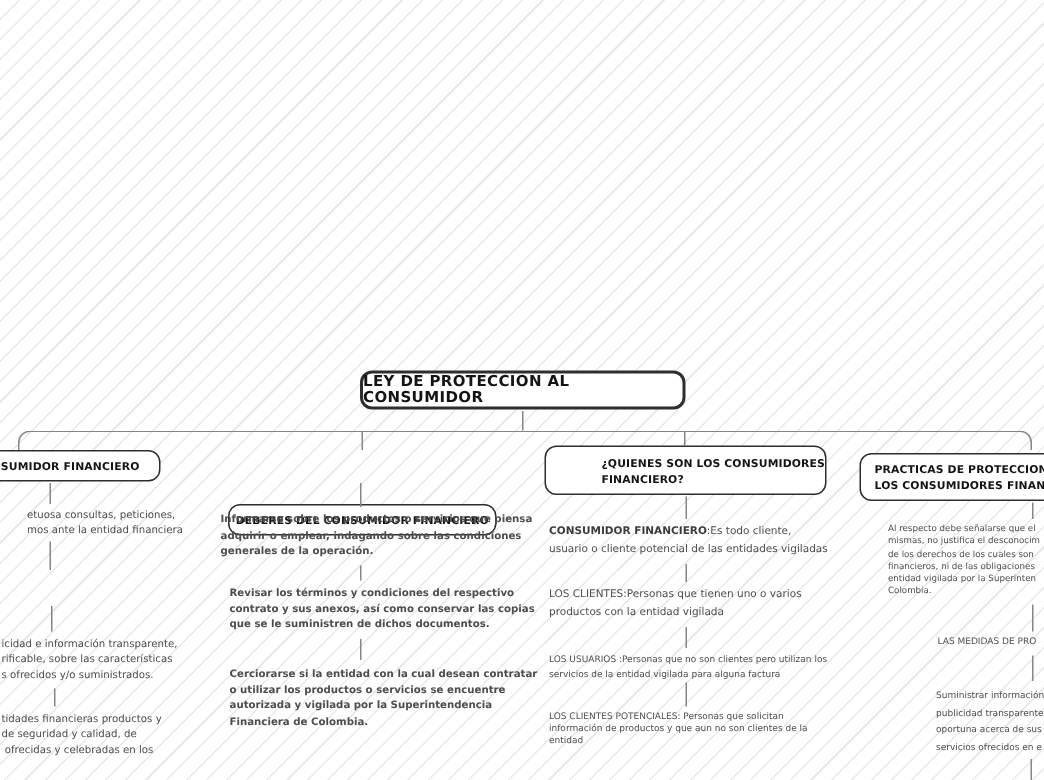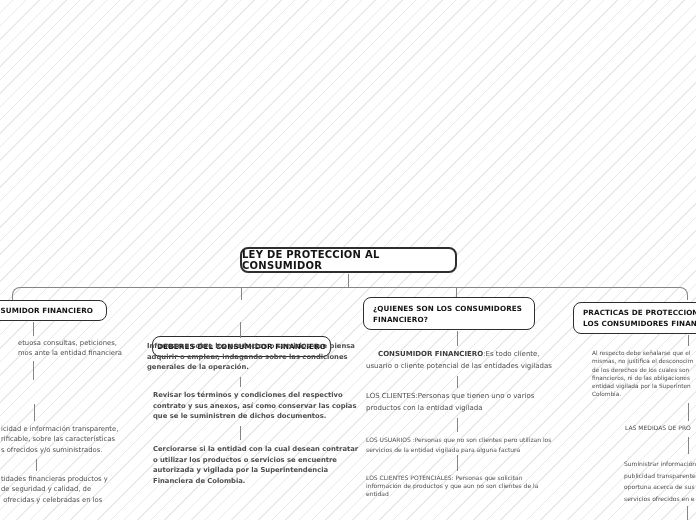--- a/index.html
+++ b/index.html
@@ -25,21 +25,21 @@
   .hdr{font-size:7.2px;letter-spacing:.1px;}
   .hdr span{white-space:pre-line;line-height:11px;}
   .hdr-right{justify-content:flex-end;padding-right:13px;}
   .hdr-center{justify-content:center;margin-top:36px;}
   .hdr-left{justify-content:flex-start;padding-left:9px;}
   .leaf{
     position:absolute;
     color:#4d4d4d;
     white-space:pre;
   }
-  .lead{font-weight:bold;color:#3c3c3c;margin-left:12px;}
+  .lead{font-weight:bold;color:#3c3c3c;}
   .f-a{font-size:6.8px;line-height:10.3px;}
   .f-b{font-size:6.8px;line-height:10.7px;font-weight:bold;}
   .f-c{font-size:7px;line-height:11.5px;}
   .f-d{font-size:6px;line-height:10px;}
   .f-e{font-size:6px;line-height:7.8px;}
   .f-f{font-size:5.8px;line-height:8.3px;}
   .f-g{font-size:6px;line-height:8px;}
   .f-h{font-size:6px;line-height:11.7px;}
   .vline{position:absolute;width:1px;background:#858585;}
   .rail{
@@ -89,21 +89,21 @@
   <div class="vline" style="left:240px;top:377px;height:10px;"></div>
   <div class="leaf f-b" style="left:153px;top:390px;"><span>Revisar los términos y condiciones del respectivo
 contrato y sus anexos, así como conservar las copias
 que se le suministren de dichos documentos.</span></div>
   <div class="vline" style="left:240px;top:426px;height:14px;"></div>
   <div class="leaf f-b" style="left:153px;top:444px;"><span>Cerciorarse si la entidad con la cual desean contratar
 o utilizar los productos o servicios se encuentre
 autorizada y vigilada por la Superintendencia
 Financiera de Colombia.</span></div>
 
-  <div class="box hdr hdr-left" style="left:363px;top:297px;width:172px;height:33px;">
+  <div class="box hdr hdr-left" style="left:363px;top:297px;width:188px;height:33px;justify-content:flex-end;">
     <span>¿QUIENES SON LOS CONSUMIDORES
 FINANCIERO?</span>
   </div>
   <div class="vline" style="left:457px;top:331px;height:15px;"></div>
   <div class="leaf f-c" style="left:366px;top:349px;"><span class="lead">CONSUMIDOR FINANCIERO</span><span>:Es todo cliente,
 usuario o cliente potencial de las entidades vigiladas</span></div>
   <div class="vline" style="left:457px;top:376px;height:12px;"></div>
   <div class="leaf f-c" style="left:366px;top:391px;"><span>LOS CLIENTES:Personas que tienen uno o varios
 productos con la entidad vigilada</span></div>
   <div class="vline" style="left:457px;top:418px;height:14px;"></div>

